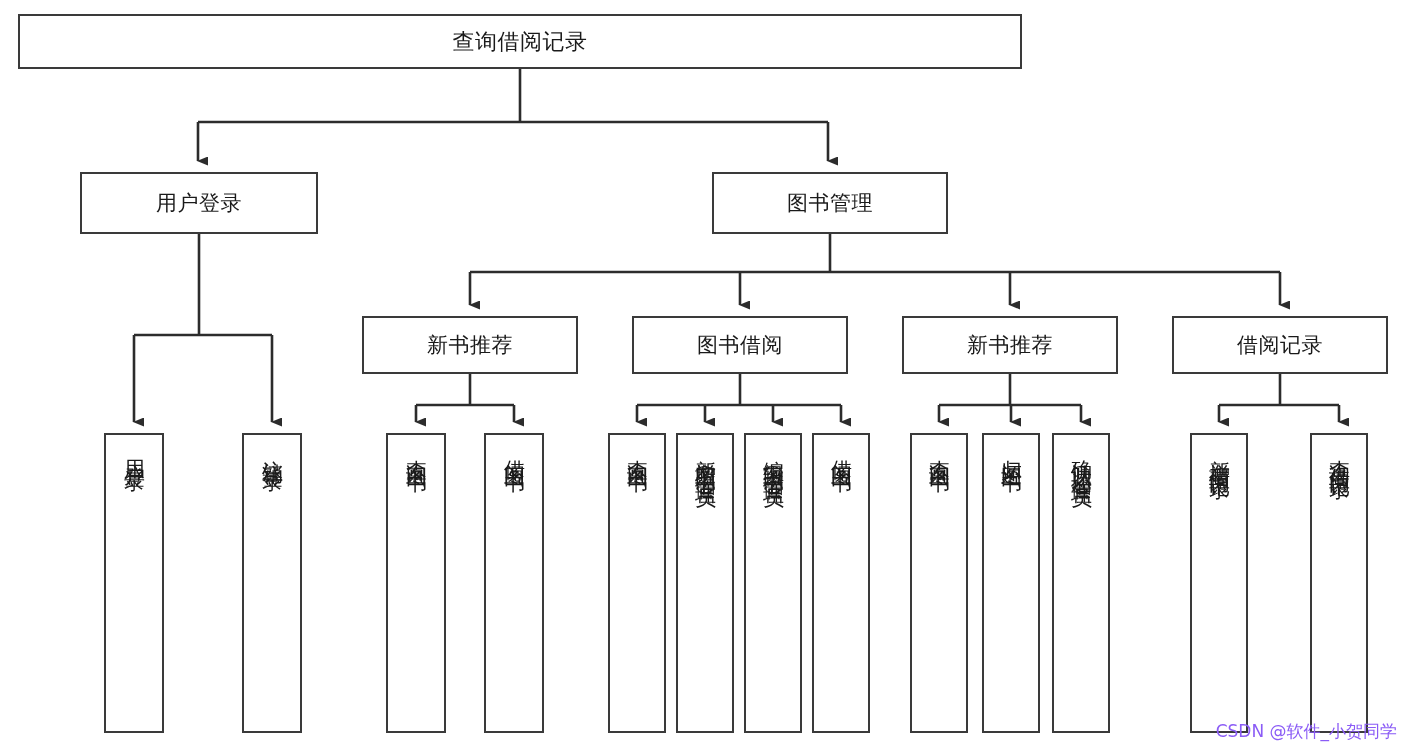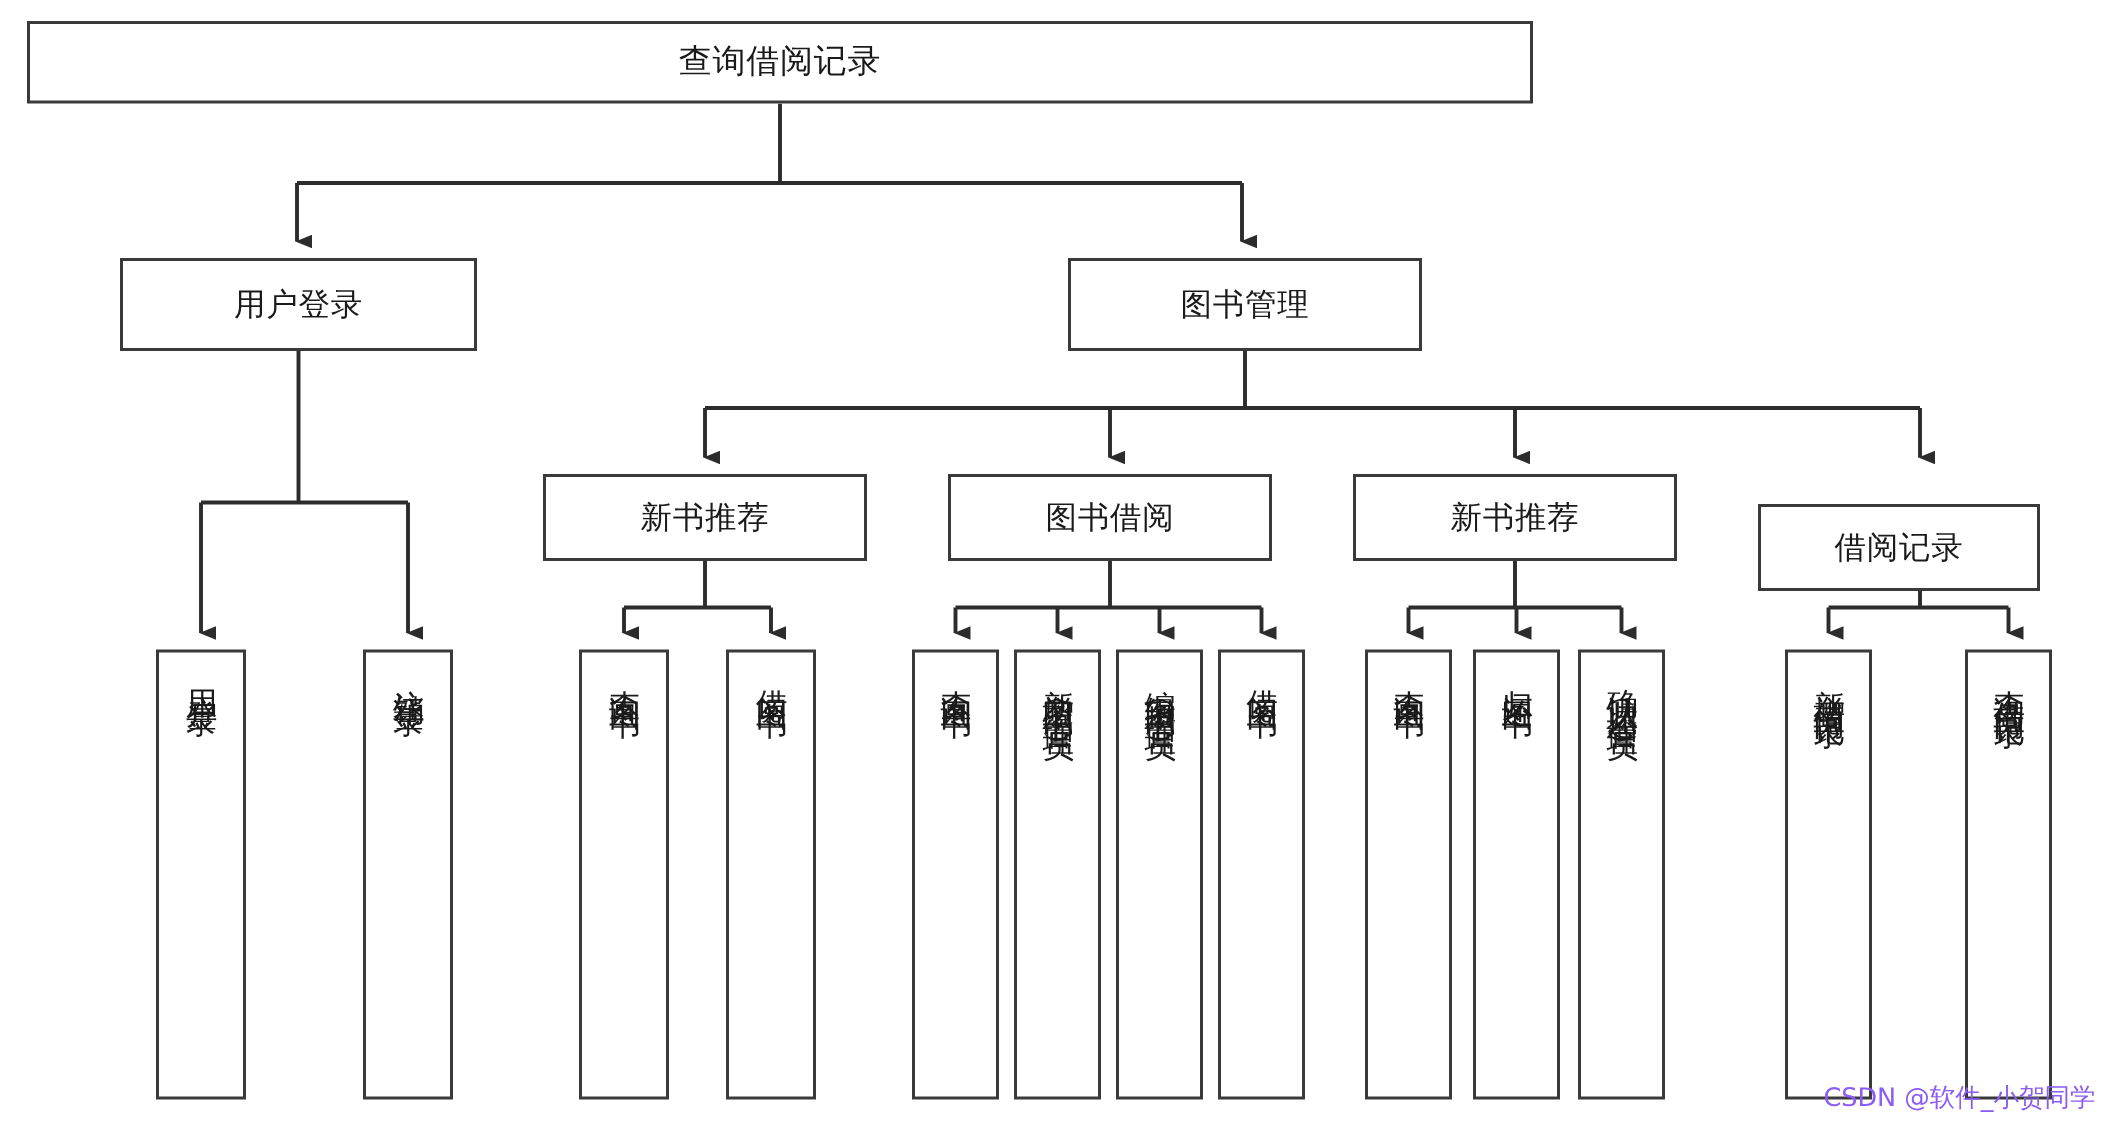--- a/index.html
+++ b/index.html
@@ -140,21 +140,21 @@
 
   <div class="node horizontal" style="left: 362px; top: 316px; width: 216px; height: 58px;">
     <span class="node-label">新书推荐</span>
   </div>
   <div class="node horizontal" style="left: 632px; top: 316px; width: 216px; height: 58px;">
     <span class="node-label">图书借阅</span>
   </div>
   <div class="node horizontal" style="left: 902px; top: 316px; width: 216px; height: 58px;">
     <span class="node-label">新书推荐</span>
   </div>
-  <div class="node horizontal" style="left: 1172px; top: 336px; width: 188px; height: 58px;">
+  <div class="node horizontal" style="left: 1172px; top: 316px; width: 216px; height: 58px;">
     <span class="node-label">借阅记录</span>
   </div>
 
   <div class="node vertical" style="left: 104px; top: 433px; width: 60px; height: 300px;">
     <span class="node-label">用户登录</span>
   </div>
   <div class="node vertical" style="left: 242px; top: 433px; width: 60px; height: 300px;">
     <span class="node-label">注销登录</span>
   </div>
   <div class="node vertical" style="left: 386px; top: 433px; width: 60px; height: 300px;">

